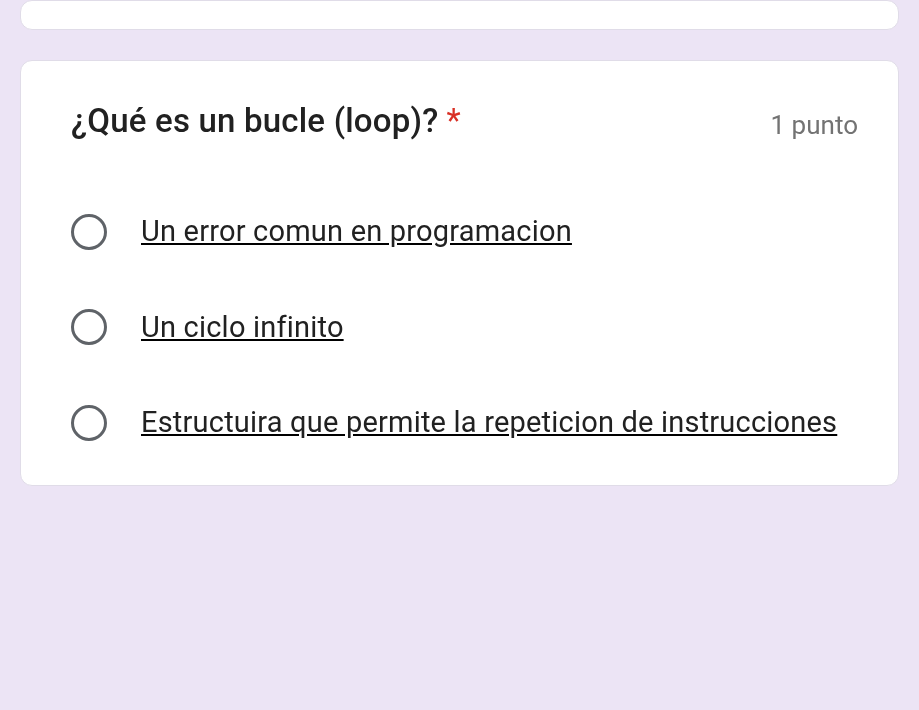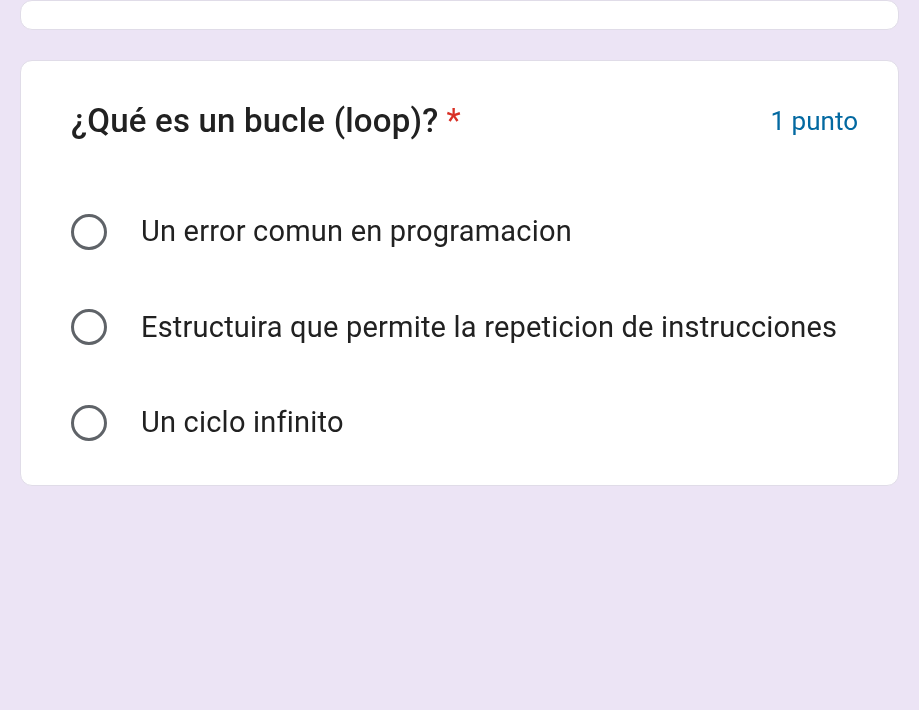--- a/index.html
+++ b/index.html
@@ -26,51 +26,52 @@
     .question-card {
       background-color: #ffffff;
       border-radius: 12px;
       width: 100%;
       padding: 40px 40px 40px 50px;
       border: 1px solid #e0dce8;
     }
     .question-header {
       display: flex;
       justify-content: space-between;
-      align-items: center;
+      align-items: flex-end;
       margin-bottom: 70px;
     }
     .question-title {
       font-size: 33px;
       font-weight: 500;
       color: #212121;
       letter-spacing: 0.2px;
     }
     .required-asterisk {
       color: #d93025;
       font-size: 33px;
       margin-left: 4px;
     }
     .points-label {
       font-size: 26px;
-      color: #0369a1;
+      color: #737373;
       font-weight: 400;
       white-space: nowrap;
       margin-left: 20px;
     }
     .options-list {
       display: flex;
       flex-direction: column;
       gap: 52px;
     }
     .option-row {
       display: flex;
       align-items: center;
       cursor: pointer;
       gap: 34px;
+      text-decoration: underline;
     }
     .radio-circle {
       width: 36px;
       height: 36px;
       border-radius: 50%;
       border: 3px solid #5f6368;
       flex-shrink: 0;
     }
     .option-label {
       font-size: 29px;
@@ -93,20 +94,20 @@
     <span class="points-label">1 punto</span>
   </div>
 
   <div class="options-list">
     <div class="option-row">
       <div class="radio-circle"></div>
       <span class="option-label">Un error comun en programacion</span>
     </div>
     <div class="option-row">
       <div class="radio-circle"></div>
-      <span class="option-label">Estructuira que permite la repeticion de instrucciones</span>
+      <span class="option-label">Un ciclo infinito</span>
     </div>
     <div class="option-row">
       <div class="radio-circle"></div>
-      <span class="option-label">Un ciclo infinito</span>
+      <span class="option-label">Estructuira que permite la repeticion de instrucciones</span>
     </div>
   </div>
 </div>
 
 </body></html>

